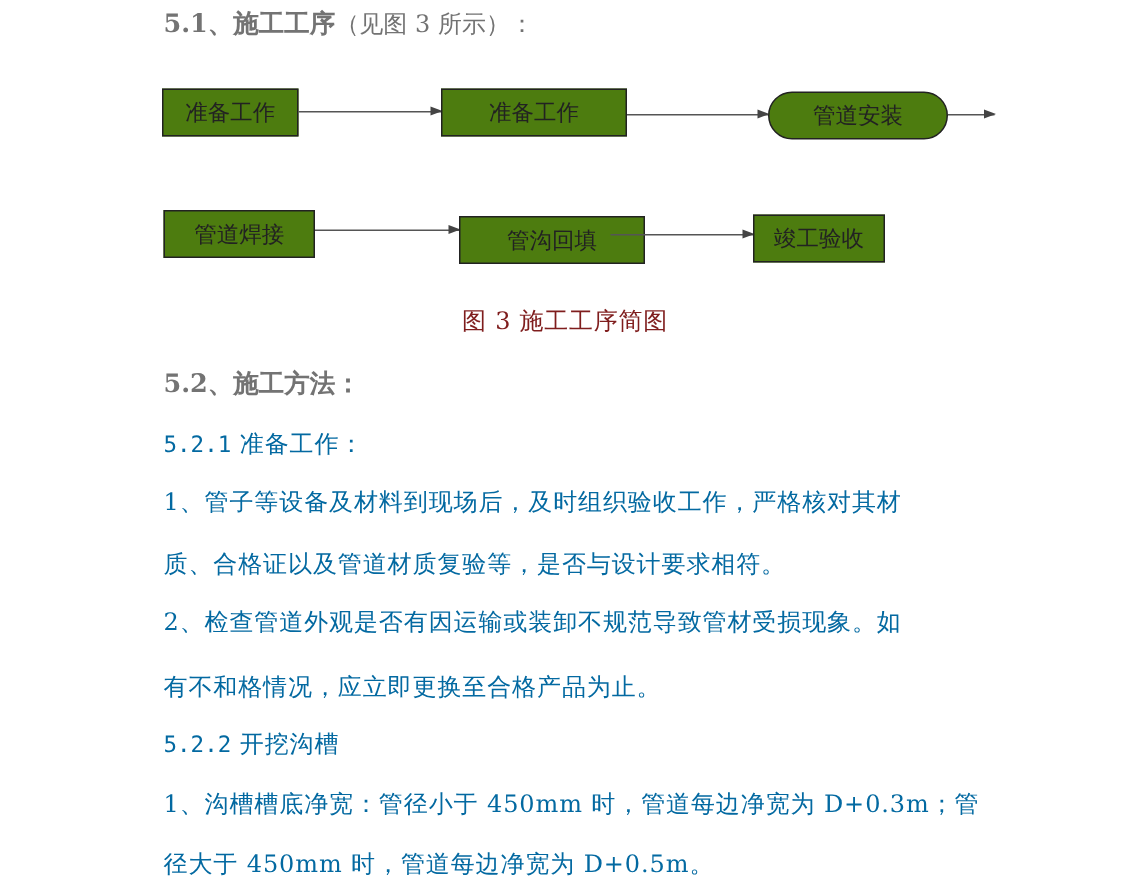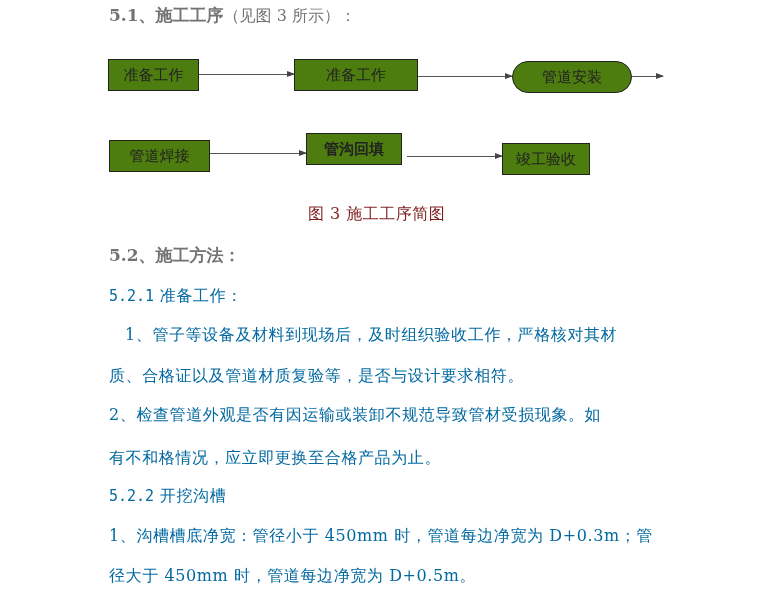--- a/index.html
+++ b/index.html
@@ -34,33 +34,33 @@
 <div>
   <div class="box" style="left:108px; top:59px; width:91px; height:32px;">准备工作</div>
   <div class="arrow" style="left:199px; top:74px; width:95px;"></div>
   <div class="box" style="left:294px; top:59px; width:124px; height:32px;">准备工作</div>
   <div class="arrow" style="left:418px; top:76px; width:94px;"></div>
   <div class="box" style="left:512px; top:61px; width:120px; height:32px;border-radius:16px;">管道安装</div>
   <div class="arrow" style="left:632px; top:76px; width:31px;"></div>
 
   <div class="box" style="left:109px; top:140px; width:101px; height:32px;">管道焊接</div>
   <div class="arrow" style="left:210px; top:153px; width:96px;"></div>
-  <div class="box" style="left:306px; top:133px; width:96px; height:32px;font-weight:bold;">管沟回填</div>
+  <div class="box" style="left:306px; top:144px; width:124px; height:32px;">管沟回填</div>
   <div class="arrow" style="left:407px; top:156px; width:95px;"></div>
   <div class="box" style="left:502px; top:143px; width:88px; height:32px;">竣工验收</div>
 </div>
 
 <div class="abs caption" style="left:308px; top:204px;">图 3 施工工序简图</div>
 
 <div class="abs h-bold" style="left:109px; top:244px;">5.2、施工方法：</div>
 
 <div class="abs body-text" style="left:109px; top:286px;">
   <span class="num">5.2.1</span><span> 准备工作：</span>
 </div>
-<div class="abs body-text" style="left:109px; top:325px;margin-left:16px;">1、管子等设备及材料到现场后，及时组织验收工作，严格核对其材</div>
+<div class="abs body-text" style="left:109px; top:325px;">1、管子等设备及材料到现场后，及时组织验收工作，严格核对其材</div>
 <div class="abs body-text" style="left:109px; top:366px;">质、合格证以及管道材质复验等，是否与设计要求相符。</div>
 <div class="abs body-text" style="left:109px; top:405px;">2、检查管道外观是否有因运输或装卸不规范导致管材受损现象。如</div>
 <div class="abs body-text" style="left:109px; top:448px;text-align:center;">有不和格情况，应立即更换至合格产品为止。</div>
 
 <div class="abs body-text" style="left:109px; top:486px;">
   <span class="num">5.2.2</span><span> 开挖沟槽</span>
 </div>
 <div class="abs body-text" style="left:109px; top:526px;">1、沟槽槽底净宽：管径小于 450mm 时，管道每边净宽为 D+0.3m；管</div>
 <div class="abs body-text" style="left:109px; top:566px;">径大于 450mm 时，管道每边净宽为 D+0.5m。</div>
 

